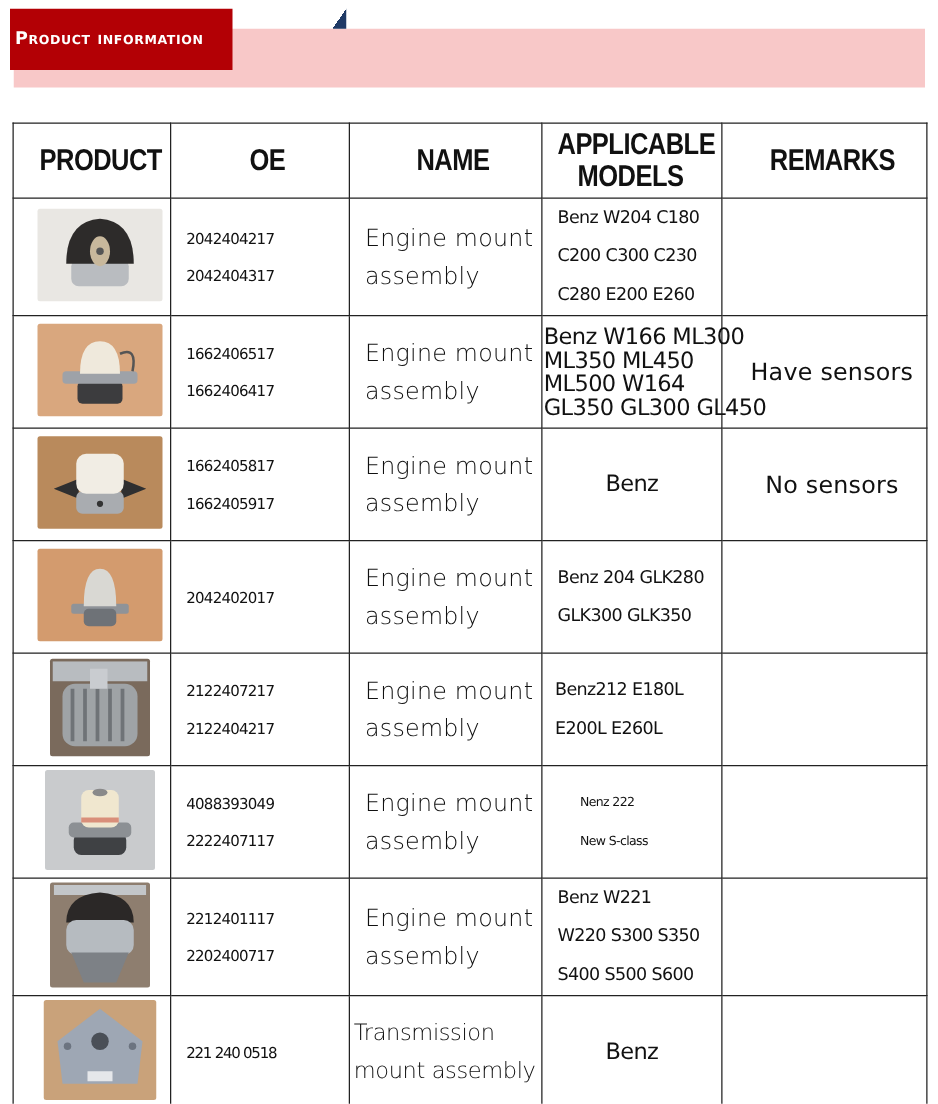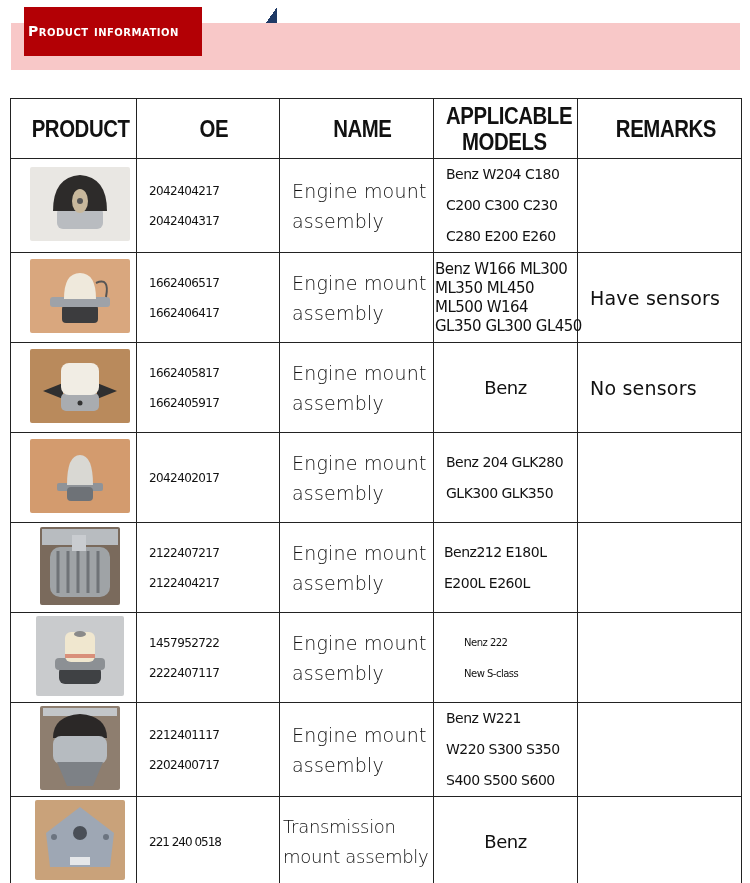--- a/index.html
+++ b/index.html
@@ -9,21 +9,21 @@
   
   .banner-band {
     position: absolute; left: 11px; top: 23px; width: 729px; height: 47px;
     background: #f8c8c8;
   }
   .banner-notch2 {
     position: absolute; left: 266px; top: 7px; width: 11px; height: 16px;
     background: linear-gradient(to right bottom, transparent 50%, #1f3a66 50%);
   }
   .product-info-box {
-    position: absolute; left: 24px; top: 7px; width: 178px; height: 49px;
+    position: absolute; left: 8px; top: 7px; width: 178px; height: 49px;
     background: #b30005;
     color: #fff;
     font-family: "DejaVu Sans", sans-serif;
     font-weight: bold;
     font-size: 14px;
     letter-spacing: 0.5px;
     font-variant: small-caps;
     line-height: 49px;
     padding-left: 4px;
     white-space: nowrap;
@@ -76,26 +76,26 @@
     font-size: 19px; letter-spacing: 0.2px;
     line-height: 30px; padding-left: 10px; white-space: nowrap;
     font-weight: 300;
   }
   td.name.trans { padding-left: 3px; font-size: 18px; letter-spacing: -0.3px; }
   td.models {
     font-family: "DejaVu Sans", sans-serif;
     font-size: 14px; letter-spacing: -0.5px;
     line-height: 31px; padding-left: 6px; white-space: nowrap;
   }
-  td.models.dense { line-height: 19px; font-size: 15px; padding-left: 1px; overflow: visible; }
+  td.models.dense { line-height: 19px; font-size: 18px; padding-left: 1px; overflow: visible; }
   td.models.center { text-align: center; padding-left: 0; font-size: 18px; margin-top: 12px; }
   td.models.small { padding-left: 30px; font-size: 10px; }
   td.remarks {
     font-family: "DejaVu Sans", sans-serif;
-    font-size: 19px; letter-spacing: 0.2px;
+    font-size: 19px; text-align: center; letter-spacing: 0.2px;
   }
   .line { display: block; }
 </style>
 </head>
 <body>
 
 <div class="banner-band"></div>
 <div class="banner-notch2"></div>
 <div class="product-info-box">Product information</div>
 
@@ -264,21 +264,21 @@
           <svg class="part" width="70" height="72" viewBox="0 0 70 72">
             <rect x="14" y="46" width="42" height="18" rx="6" fill="#3f4144"></rect>
             <rect x="10" y="38" width="50" height="12" rx="4" fill="#8c9094"></rect>
             <rect x="20" y="12" width="30" height="30" rx="6" fill="#f0e7cf"></rect>
             <rect x="20" y="34" width="30" height="4" fill="#d98f7a"></rect>
             <ellipse cx="35" cy="14" rx="6" ry="3" fill="#8a8a8a"></ellipse>
           </svg>
         </span>
       </td>
       <td class="oe">
-        <span class="line">1457952722</span>
+        <span class="line">4088393049</span>
         <span class="line">2222407117</span>
       </td>
       <td class="name">
         <span class="line">Engine mount</span>
         <span class="line">assembly</span>
       </td>
       <td class="models small">
         <span class="line">Nenz 222</span>
         <span class="line">New S-class</span>
       </td>

